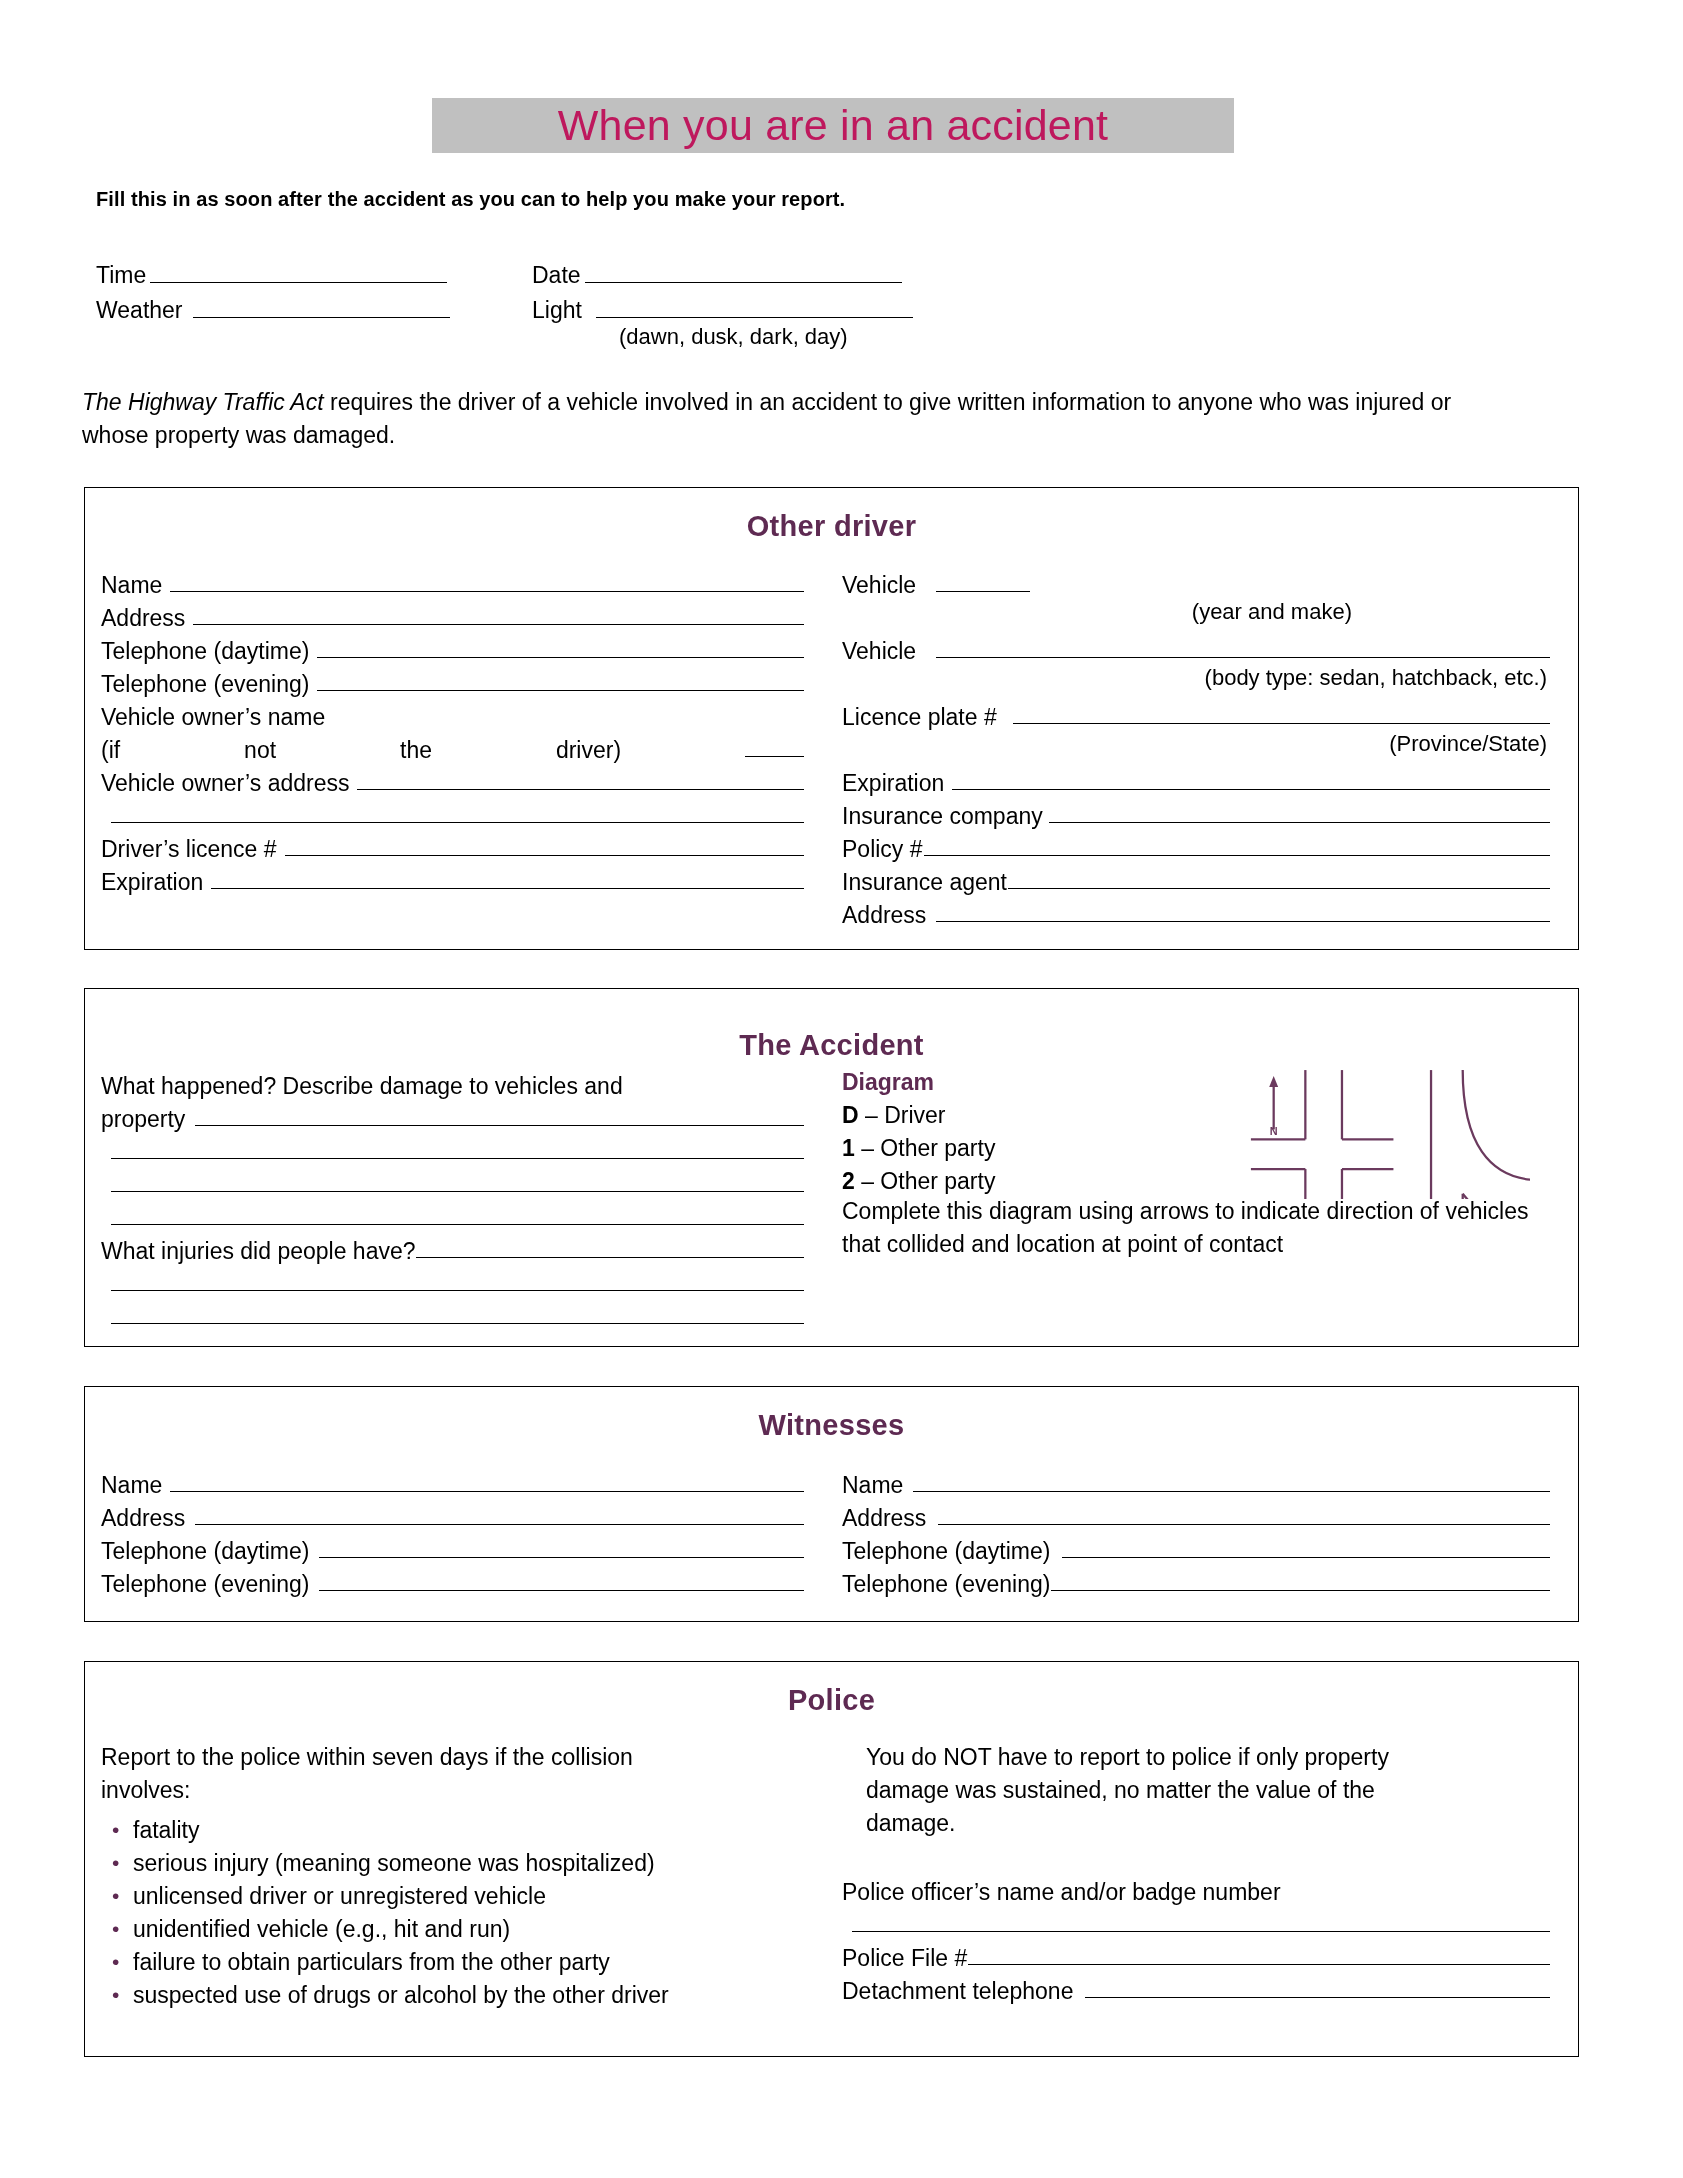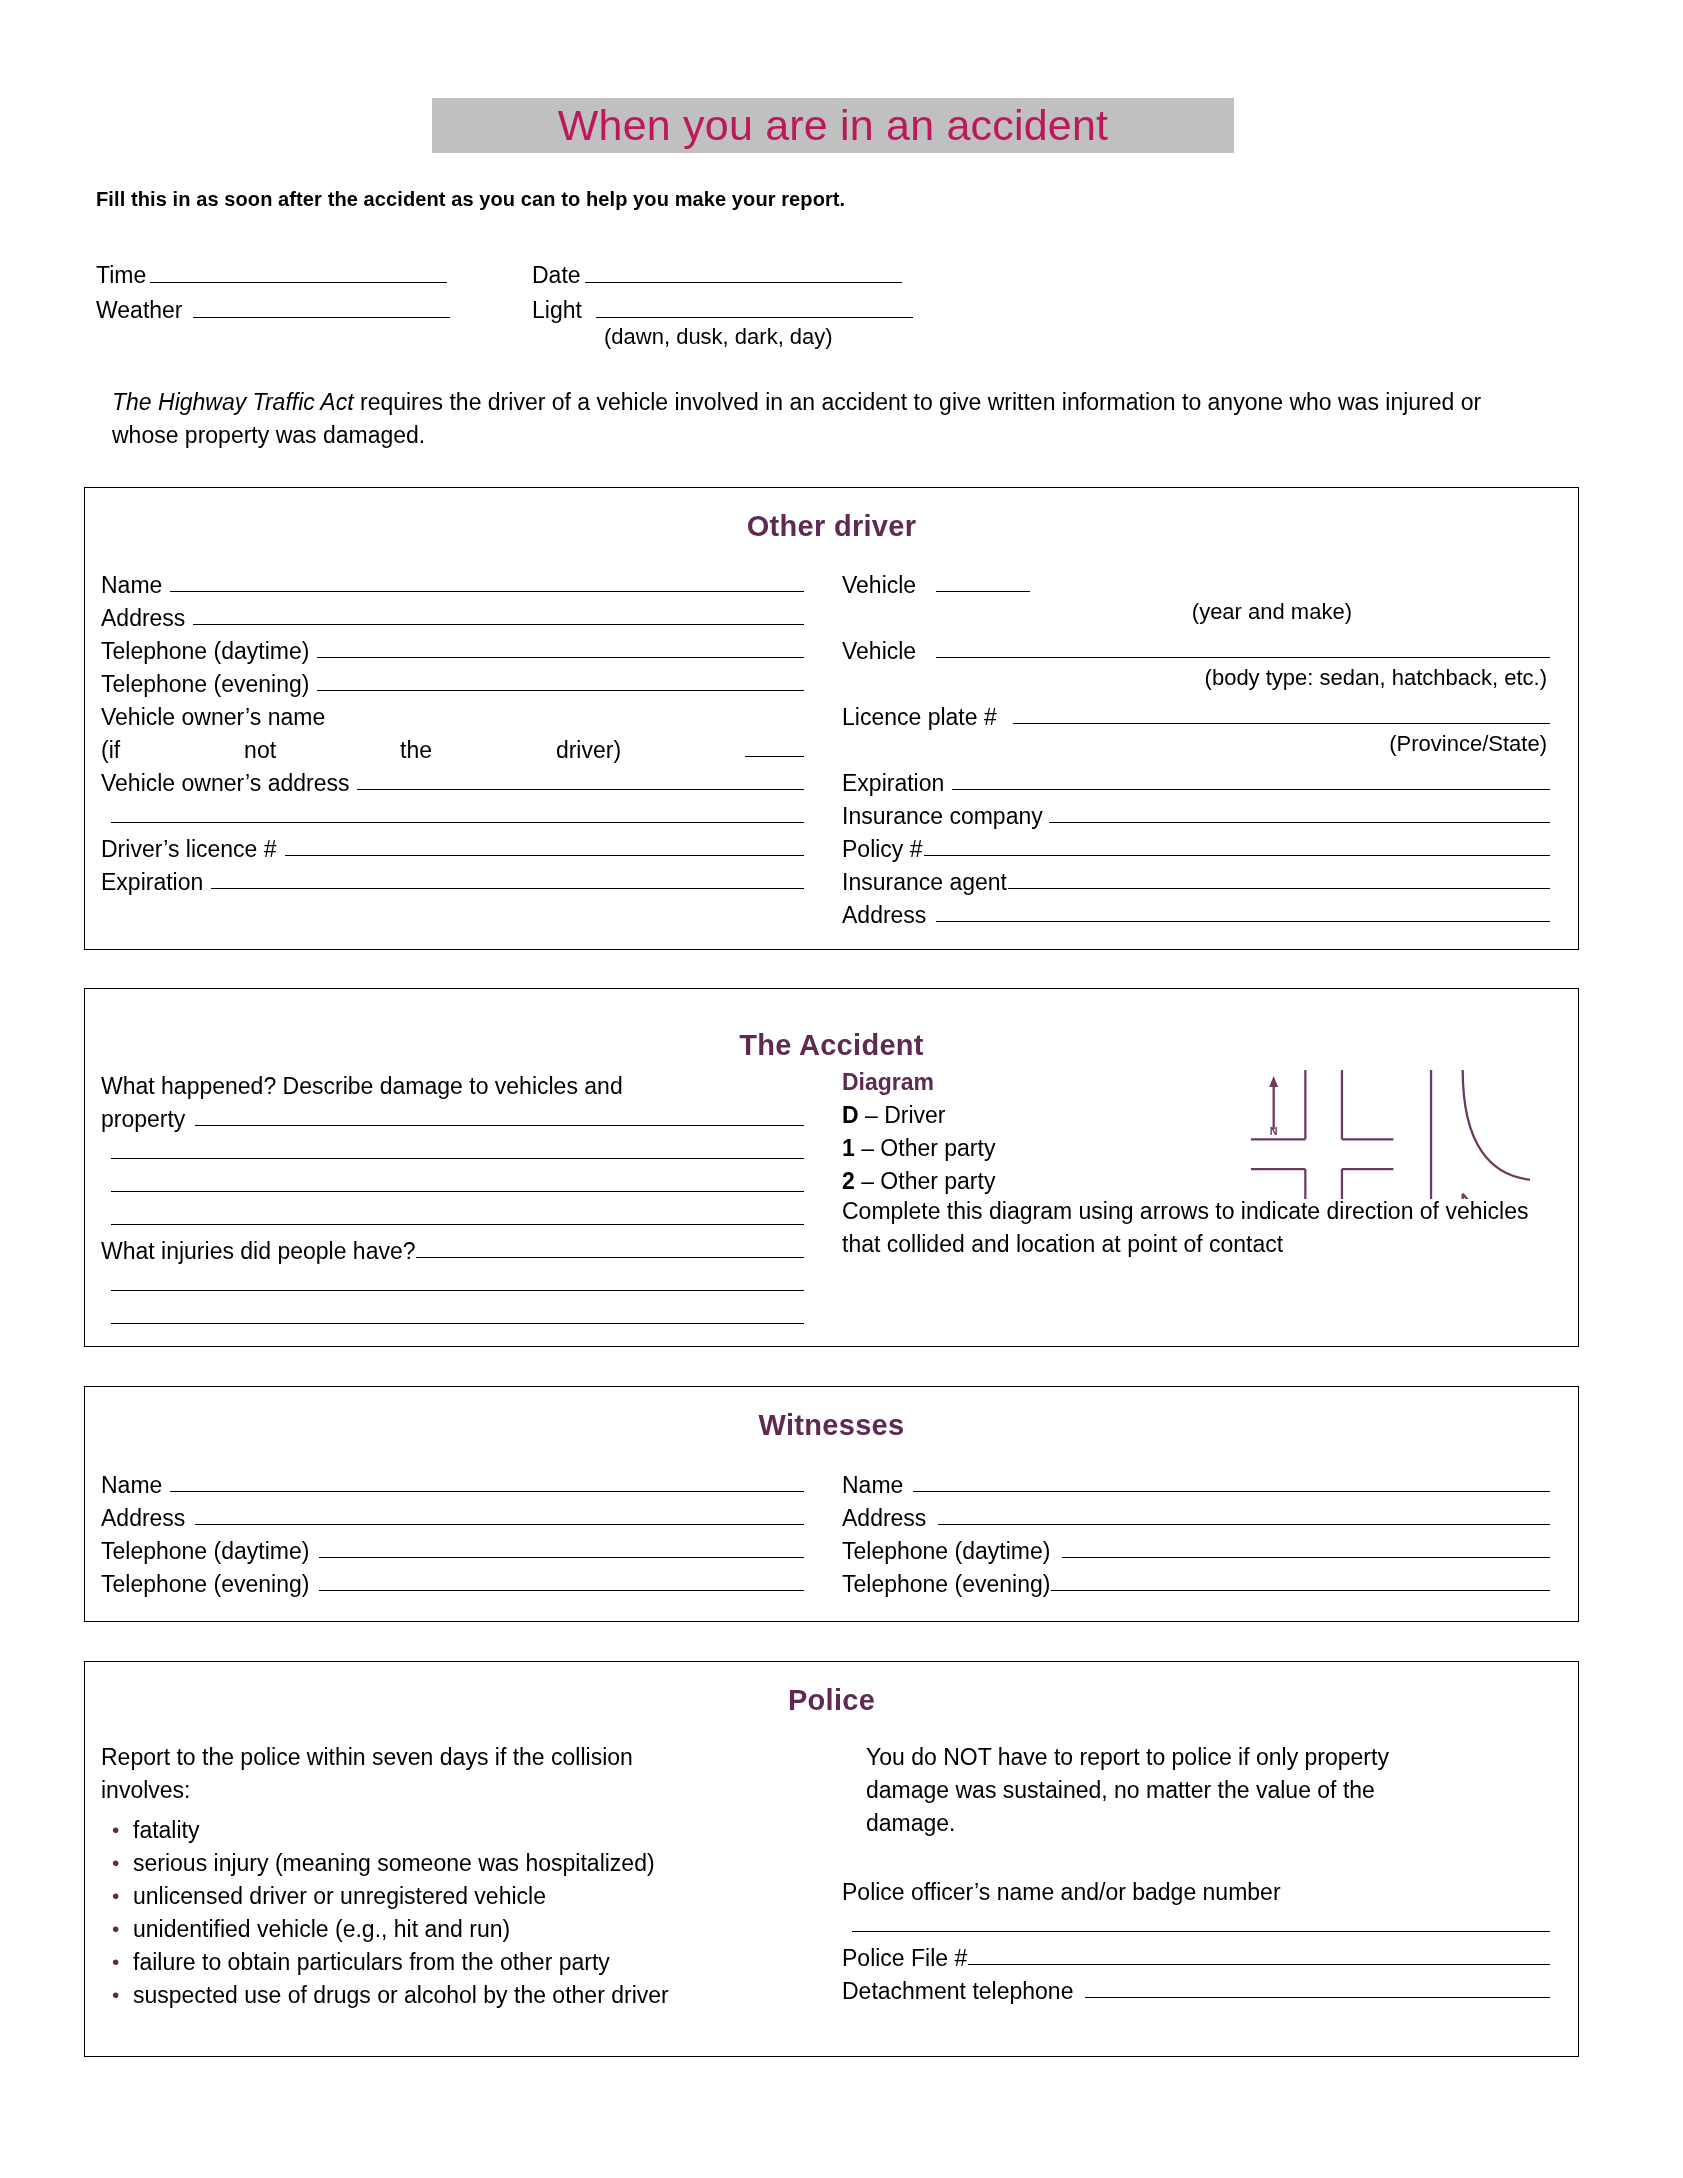--- a/index.html
+++ b/index.html
@@ -80,21 +80,21 @@
   .col-a { width: 436px; display:flex; align-items:flex-end; }
   .col-b { display:flex; align-items:flex-end; }
   .paren-note {
     position: absolute;
     font-size: 22px;
   }
 
   
   .hta {
     position: absolute;
-    left: 112px;
+    left: 82px;
     top: 386px;
     width: 1406px;
     font-size: 23px;
     line-height: 33px;
   }
   .hta i { font-style: italic; }
 
   
   .section-box {
     position: absolute;
@@ -219,21 +219,21 @@
       <div class="col-a">
         <span class="fld-label">Weather</span>
         <span class="rule" style="width:257px;margin-left:10px;"></span>
       </div>
       <div class="col-b">
         <span class="fld-label">Light</span>
         <span class="rule" style="width:317px;margin-left:14px;"></span>
       </div>
     </div>
   </div>
-  <div class="paren-note" style="left:604px;top:324px;">(dawn, dusk, dark, day)</div>
+  <div class="paren-note" style="left:619px;top:324px;">(dawn, dusk, dark, day)</div>
 
   <div class="hta">
     <i>The Highway Traffic Act</i><span> requires the driver of a vehicle involved in an accident to give written information to anyone who was injured or whose property was damaged.</span>
   </div>
 
   <div class="section-box" style="left:84px;top:487px;width:1495px;height:463px;">
     <div class="section-title" style="top:22px;">Other driver</div>
 
     <div class="fcol" style="left:16px;top:78px;width:703px;">
       <div class="frow">

